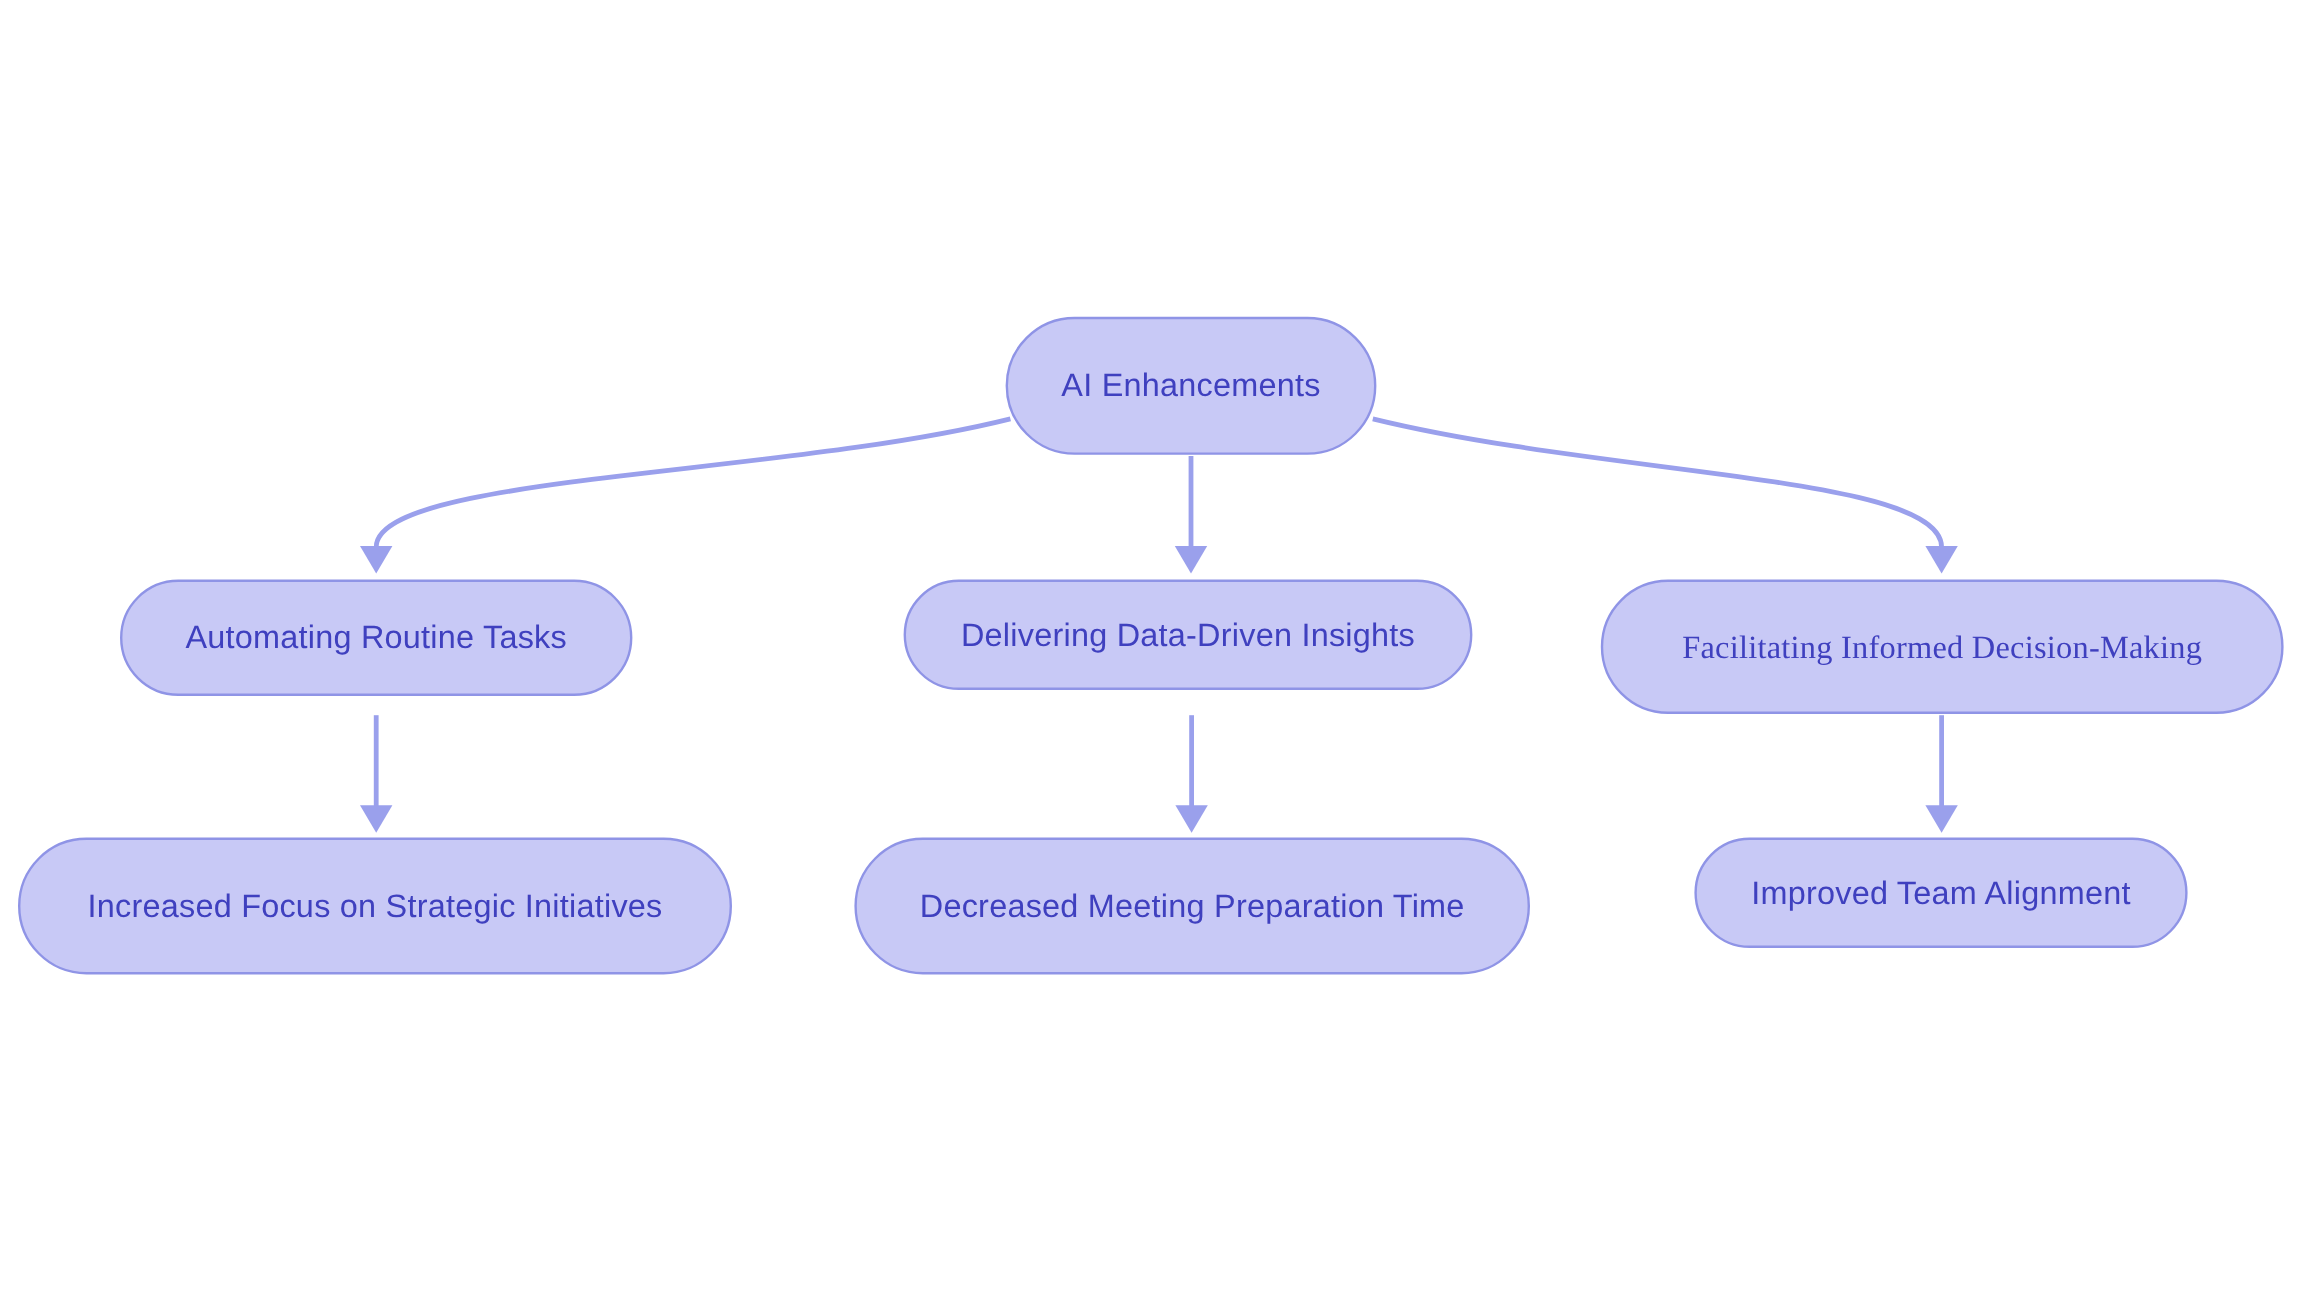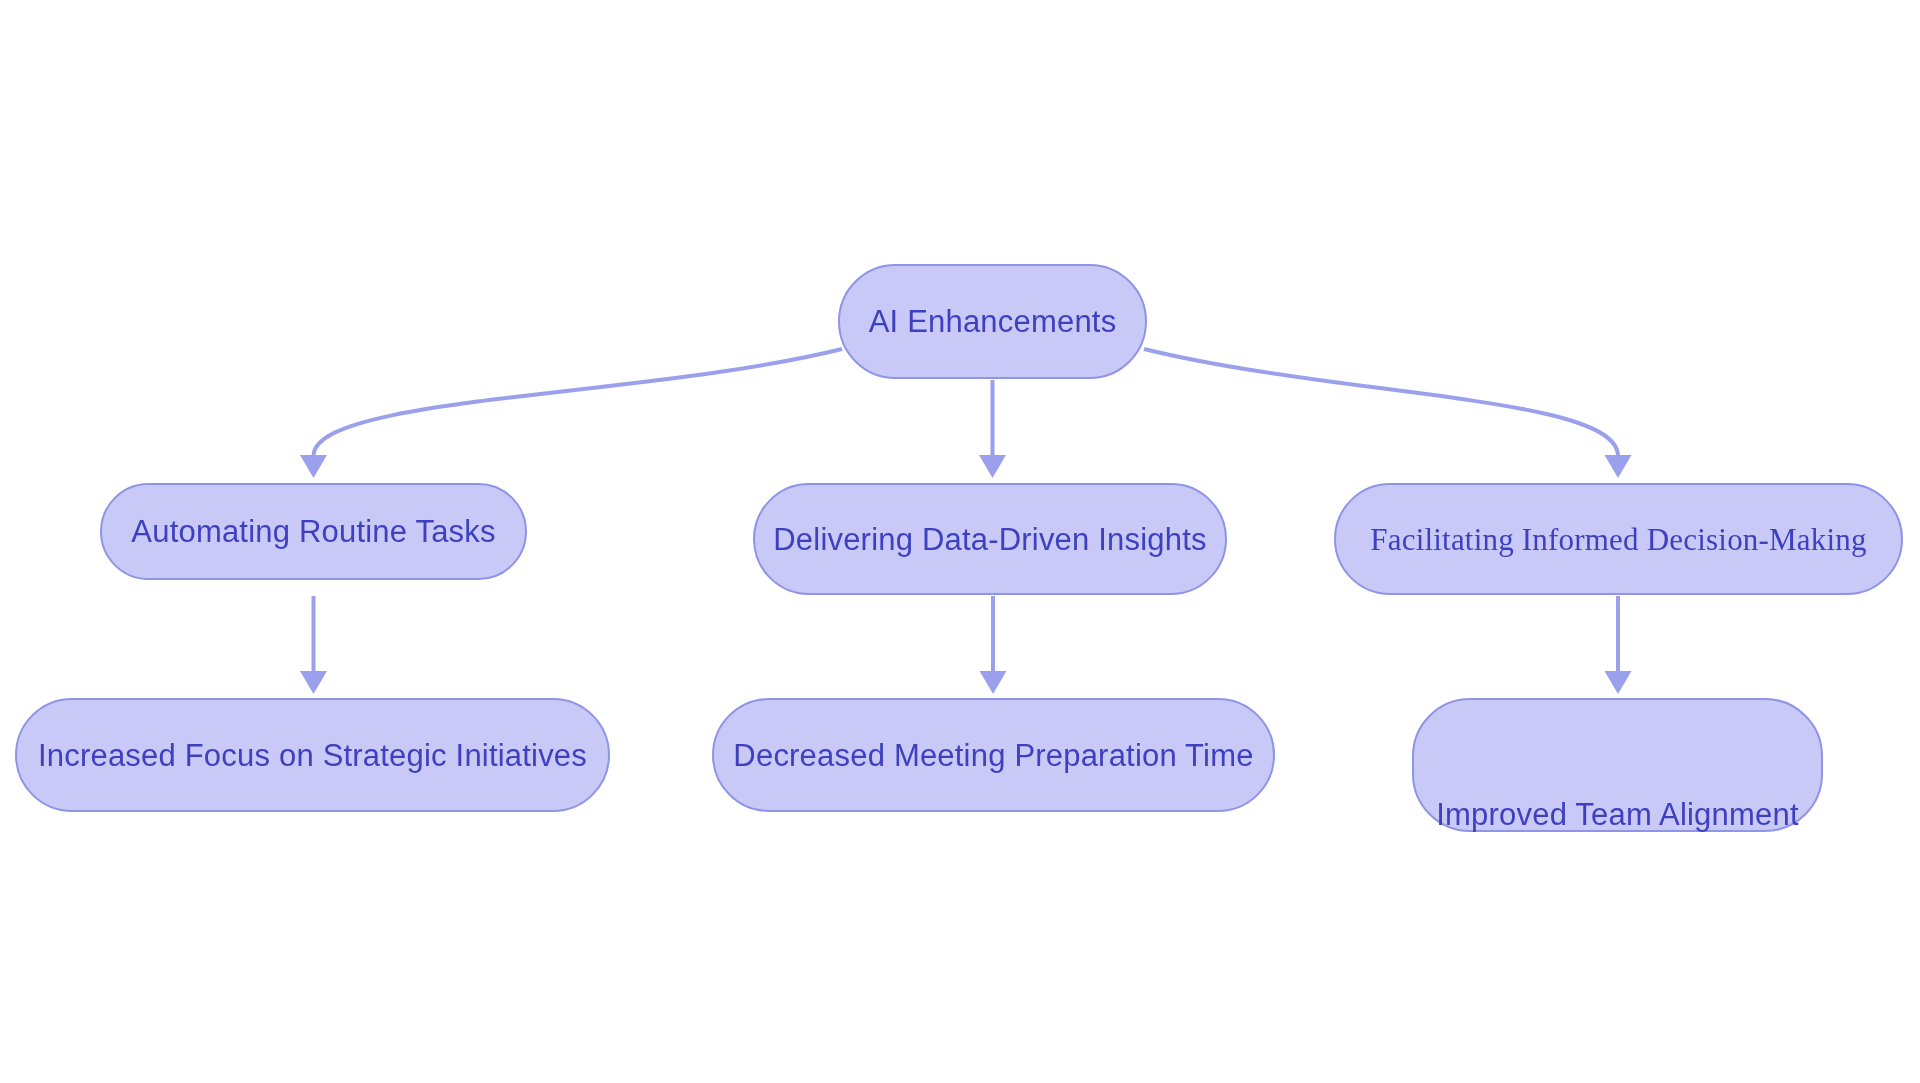--- a/index.html
+++ b/index.html
@@ -34,21 +34,21 @@
     background: #c8c9f6;
     border: 2px solid #8f94e6;
     border-radius: 58px;
     display: flex;
     align-items: center;
     justify-content: center;
     text-align: center;
   }
   .node-label {
     color: #3f40bf;
-    font-size: 31px;
+    font-size: 27px;
     font-weight: 400;
     letter-spacing: 0.2px;
     white-space: nowrap;
     line-height: 1;
     padding: 0 20px;
   }
 </style>
 </head>
 <body>
 
@@ -69,33 +69,33 @@
   </svg>
 
   <div class="node" style="left:838px; top:264px; width:309px; height:115px;">
     <span class="node-label">AI Enhancements</span>
   </div>
 
   <div class="node" style="left:100px; top:483px; width:427px; height:97px;">
     <span class="node-label">Automating Routine Tasks</span>
   </div>
 
-  <div class="node" style="left:753px; top:483px; width:474px; height:112px;justify-content:center;">
+  <div class="node" style="left:753px; top:483px; width:474px; height:92px;justify-content:center;">
     <span class="node-label">Delivering Data-Driven Insights</span>
   </div>
 
   <div class="node" style="left:1334px; top:483px; width:569px; height:112px;font-family:Liberation Serif, serif;">
     <span class="node-label">Facilitating Informed Decision-Making</span>
   </div>
 
   <div class="node" style="left:15px; top:698px; width:595px; height:114px;">
     <span class="node-label">Increased Focus on Strategic Initiatives</span>
   </div>
 
   <div class="node" style="left:712px; top:698px; width:563px; height:114px;">
     <span class="node-label">Decreased Meeting Preparation Time</span>
   </div>
 
-  <div class="node" style="left:1412px; top:698px; width:411px; height:134px;align-items:flex-end;">
+  <div class="node" style="left:1412px; top:698px; width:411px; height:92px;">
     <span class="node-label">Improved Team Alignment</span>
   </div>
 
 </div>
 
 </body></html>

